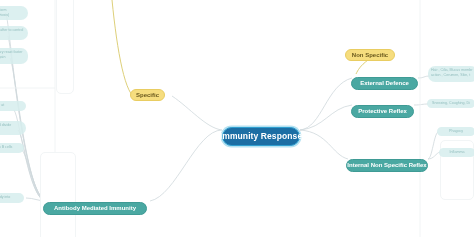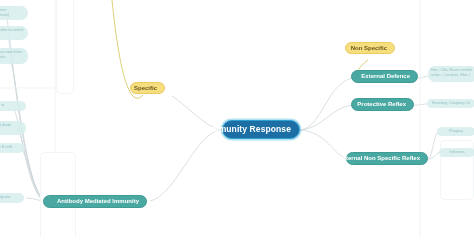--- a/index.html
+++ b/index.html
@@ -23,25 +23,26 @@
     top: 0;
     width: 474px;
     height: 237px;
     pointer-events: none;
   }
   .node {
     position: absolute;
     box-sizing: border-box;
     display: flex;
     align-items: center;
-    justify-content: flex-end;
+    justify-content: center;
     text-align: center;
     white-space: nowrap;
     line-height: 1.1;
     border-radius: 999px;
+    margin-top: 7px;
   }
   .node-central {
     background: #1c6ea4;
     color: #ffffff;
     font-size: 8.5px;
     font-weight: bold;
     letter-spacing: .1px;
     border: 1.2px solid #2f9fd0;
     box-shadow: 0 0 0 1.5px rgba(120,200,230,.55);
     padding: 0 8px;

